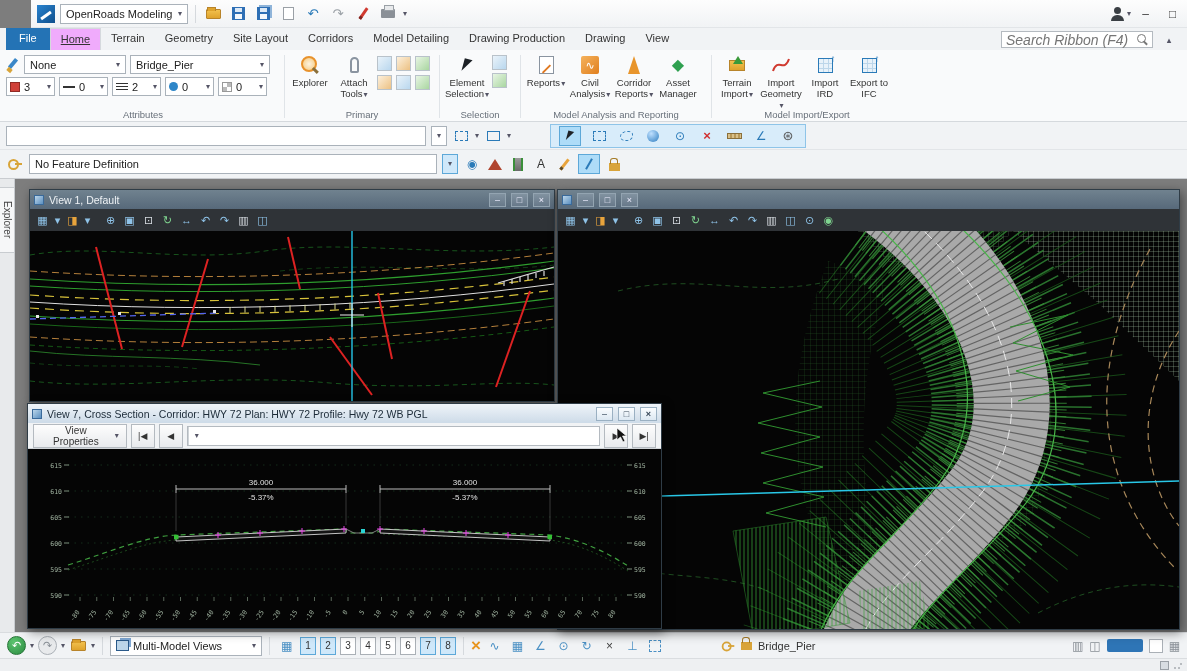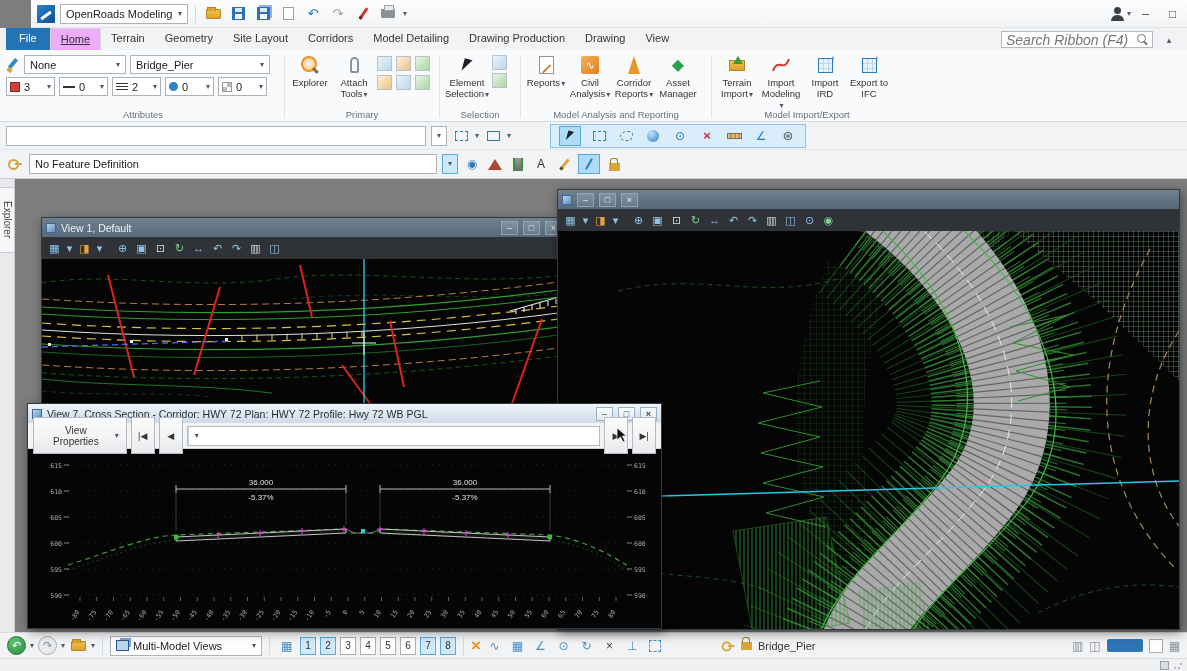--- a/index.html
+++ b/index.html
@@ -134,21 +134,21 @@
   .vbtn{width:17px;height:14px;border:1px solid #93a4b1;background:linear-gradient(#8192a0,#68798a);color:#eef;display:flex;align-items:center;justify-content:center;font-size:9px;flex:0 0 auto;}
   .vwin.active .vtitle{background:linear-gradient(#eff4f9,#cddbe8);color:#1c2b38;}
   .vwin.active .vbtn{background:linear-gradient(#fbfdff,#dce8f2);border-color:#9ab0c2;color:#345;}
   .vbtn.close-red{background:linear-gradient(#e0655c,#c6443b);border-color:#a33830;color:#fff;font-weight:bold;}
   .vtoolbar{height:22px;background:#2f3337;display:flex;align-items:center;gap:4px;padding:0 5px;flex:0 0 auto;}
   .vt{width:15px;height:16px;display:flex;align-items:center;justify-content:center;font-size:11px;color:#8fc3e8;}
   .vt.or{color:#e8a43c;} .vt.wh{color:#d8dde2;} .vt.gr{color:#7fd48f;}
   .vt.sep{width:4px;}
   .vcontent{display:block;background:#050505;flex:1;}
   .xs-toolbar{height:26px;background:#f1f3f5;border-bottom:1px solid #d0d4d8;display:flex;align-items:center;gap:4px;padding:0 5px;position:relative;flex:0 0 auto;}
-  .xsbtn{height:37px;border:1px solid #b4bac0;background:linear-gradient(#fdfdfd,#e8eaed);font-size:10px;display:flex;align-items:center;padding:0 7px;gap:4px;color:#333;}
+  .xsbtn{height:24px;border:1px solid #b4bac0;background:linear-gradient(#fdfdfd,#e8eaed);font-size:10px;display:flex;align-items:center;padding:0 7px;gap:4px;color:#333;}
   .xsbtn.sq{width:24px;justify-content:center;padding:0;font-size:9px;}
   .xscombo{width:414px;height:20px;background:#fff;border:1px solid #b4bac0;display:flex;align-items:center;}
   .xscombo .val{flex:1;text-align:center;font-size:11px;}
   .xscombo .cbox{width:17px;height:18px;border-left:1px solid #cfd4d8;display:flex;align-items:center;justify-content:center;}
   .mouse-cursor{position:absolute;left:587px;top:4px;z-index:9;}
   .xslab{fill:#9fb29f;font-size:6.5px;font-family:"DejaVu Sans Mono",monospace;}
   .dim{stroke:#cfcfcf;stroke-width:0.9;}
   .dimext{stroke:#6f6f6f;stroke-width:0.5;}
   .dimtxt{fill:#e0e0e0;font-size:8px;text-anchor:middle;}
   .slab{fill:#141414;stroke:#d8d8d8;stroke-width:0.9;}
@@ -374,21 +374,21 @@
               <span class="ic-terrfold"></span>
             </span>
           <span class="rlab"><span>Terrain Import</span><span class="caret">▾</span></span>
         </div>
         <div class="rbtn">
           <span class="rico">
             <svg width="20" height="20">
                 <path d="M2 16 C7 2 13 18 18 4" stroke="#d03a30" stroke-width="2" fill="none"></path>
               </svg>
           </span>
-          <span class="rlab"><span>Import Modeling</span><span class="caret">▾</span></span>
+          <span class="rlab"><span>Import Geometry</span><span class="caret">▾</span></span>
         </div>
         <div class="rbtn">
           <span class="rico">
               <span class="ic-gridup">
                 <span class="up-arrow">↑</span>
               </span>
             </span>
           <span class="rlab"><span>Import IRD</span></span>
         </div>
         <div class="rbtn">
@@ -471,21 +471,21 @@
       </span>
   </div>
 
   <div class="workspace">
     <div class="explorer-strip">
       <div class="explorer-tab">
           <span>Explorer</span>
         </div>
     </div>
 
-    <div class="vwin" style="left:41px;top:10px;width:526px;height:213px;z-index:2;margin-top:28px;">
+    <div class="vwin" style="left:29px;top:10px;width:526px;height:213px;z-index:2;">
       <div class="vtitle">
         <span class="vdoc"></span>
         <span class="tt">View 1, Default</span>
         <span class="vbtn">–</span>
         <span class="vbtn">□</span>
         <span class="vbtn">×</span>
       </div>
       <div class="vtoolbar">
         <span class="vt">▦</span>
           <span class="caret vt" style="width:7px">▾</span>

